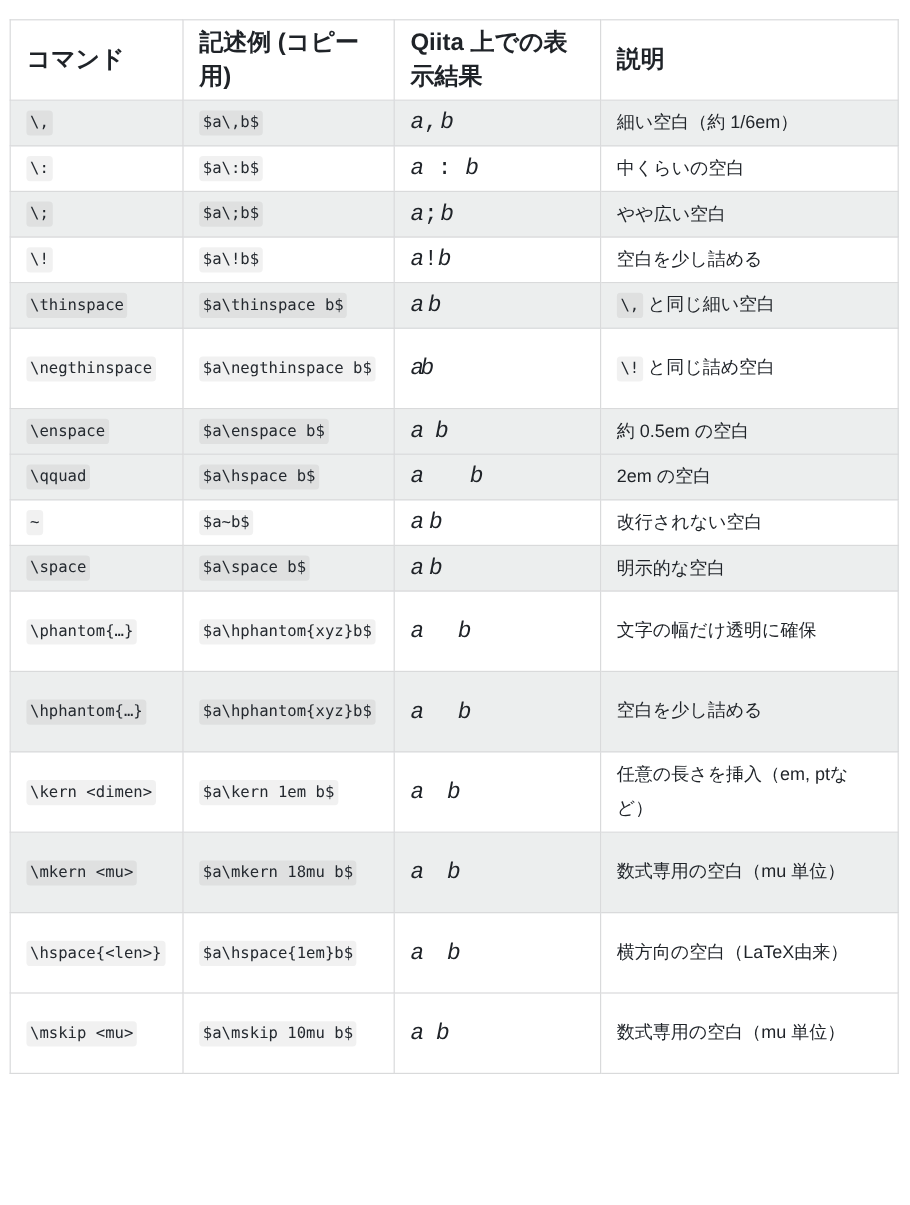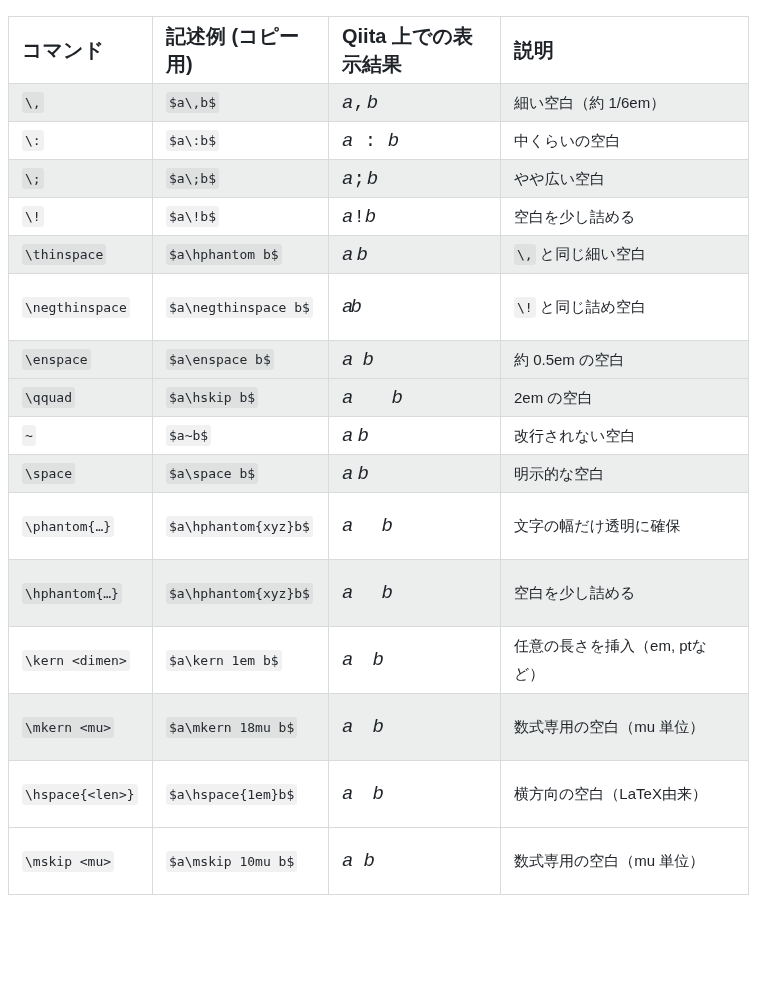--- a/index.html
+++ b/index.html
@@ -94,39 +94,39 @@
           <td class="desc"><span>やや広い空白</span></td>
         </tr>
         <tr>
           <td><code>\!</code></td>
           <td><code>$a\!b$</code></td>
           <td><span class="math"><span>a</span><span class="sep">!</span><span class="gap" style="width: 0px;"></span><span>b</span></span></td>
           <td class="desc"><span>空白を少し詰める</span></td>
         </tr>
         <tr class="shaded">
           <td><code>\thinspace</code></td>
-          <td><code>$a\hphantom b$</code></td>
+          <td><code>$a\thinspace b$</code></td>
           <td><span class="math"><span>a</span><span class="sep"></span><span class="gap" style="width: 3px;"></span><span>b</span></span></td>
           <td class="desc"><code>\,</code><span> と同じ細い空白</span></td>
         </tr>
         <tr class="tall">
           <td><code>\negthinspace</code></td>
           <td><code>$a\negthinspace b$</code></td>
           <td><span class="math"><span>a</span><span class="sep"></span><span class="gap" style="width: 0px; margin-left: -3px;"></span><span>b</span></span></td>
           <td class="desc"><code>\!</code><span> と同じ詰め空白</span></td>
         </tr>
         <tr class="shaded">
           <td><code>\enspace</code></td>
           <td><code>$a\enspace b$</code></td>
           <td><span class="math"><span>a</span><span class="sep"></span><span class="gap" style="width: 9px;"></span><span>b</span></span></td>
           <td class="desc"><span>約 0.5em の空白</span></td>
         </tr>
         <tr class="shaded">
           <td><code>\qquad</code></td>
-          <td><code>$a\hskip b$</code></td>
+          <td><code>$a\hspace b$</code></td>
           <td><span class="math"><span>a</span><span class="sep"></span><span class="gap" style="width: 38px;"></span><span>b</span></span></td>
           <td class="desc"><span>2em の空白</span></td>
         </tr>
         <tr>
           <td><code>~</code></td>
           <td><code>$a~b$</code></td>
           <td><span class="math"><span>a</span><span class="sep"></span><span class="gap" style="width: 4px;"></span><span>b</span></span></td>
           <td class="desc"><span>改行されない空白</span></td>
         </tr>
         <tr class="shaded">

